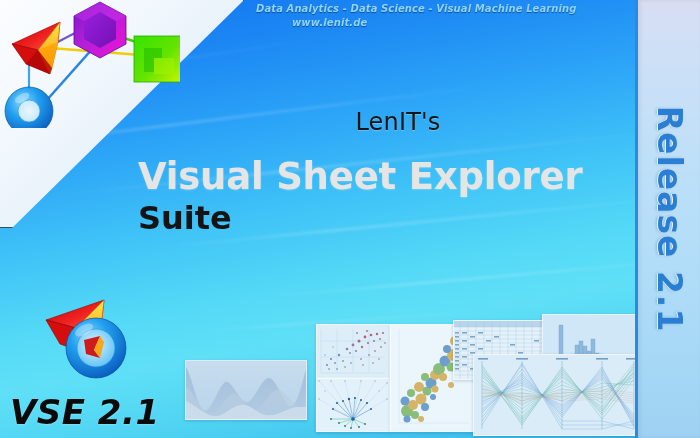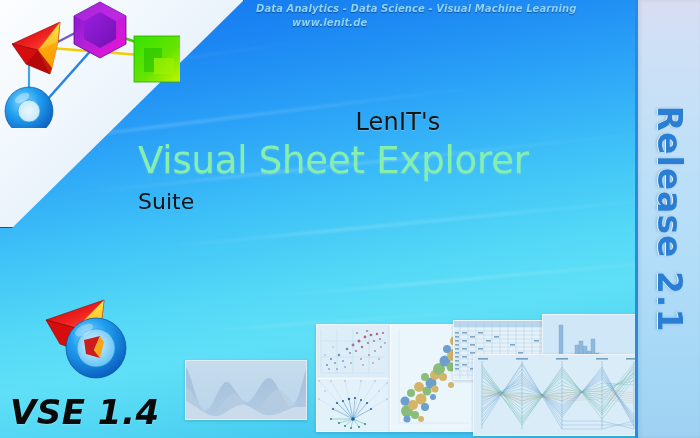--- a/index.html
+++ b/index.html
@@ -62,26 +62,26 @@
   .tagline .l2{display:block;margin-left:36px;}
 
   
   .headline{position:absolute;left:138px;top:108px;width:520px;}
   .headline .pre{
     font-size:24px;color:#141414;letter-spacing:.2px;line-height:28px;
     text-shadow:0 1px 1px rgba(255,255,255,.25);
     text-align:center;
   }
   .headline .main{
-    font-size:37px;font-weight:normal;color:#86efac;line-height:46px;
-    letter-spacing:-.2px;margin-top:2px;
+    font-size:37px;font-weight:bold;color:#e5e5e5;line-height:46px;
+    letter-spacing:-.2px;margin-top:18px;
     text-shadow:0 1px 2px rgba(255,255,255,.2);
   }
   .headline .sub{
-    font-size:22px;color:#141414;line-height:34px;margin-top:1px;
+    font-size:32px;color:#141414;line-height:34px;margin-top:1px;font-weight:bold;
   }
 
   
   .sidebar{
     position:absolute;right:0;top:0;width:62px;height:438px;
     background:linear-gradient(180deg,#d9ddf2 0%,#cfe0f6 10%,#bfe0f8 35%,#b2ddf8 60%,#a6d8f6 82%,#9ed2f2 100%);
     border-left:3px solid #2a8ae0;
     box-shadow:inset 2px 0 4px rgba(0,0,0,.08);
   }
   .sidebar .rel{
@@ -603,15 +603,15 @@
     <span>Data Analytics - Data Science - Visual Machine Learning</span>
     <span class="l2">www.lenit.de</span>
   </div>
 
   <div class="headline">
     <div class="pre">LenIT's</div>
     <div class="main">Visual Sheet Explorer</div>
     <div class="sub">Suite</div>
   </div>
 
-  <div class="vse">VSE 1.4</div>
+  <div class="vse">VSE 2.1</div>
 
 </div>
 
 </body></html>

